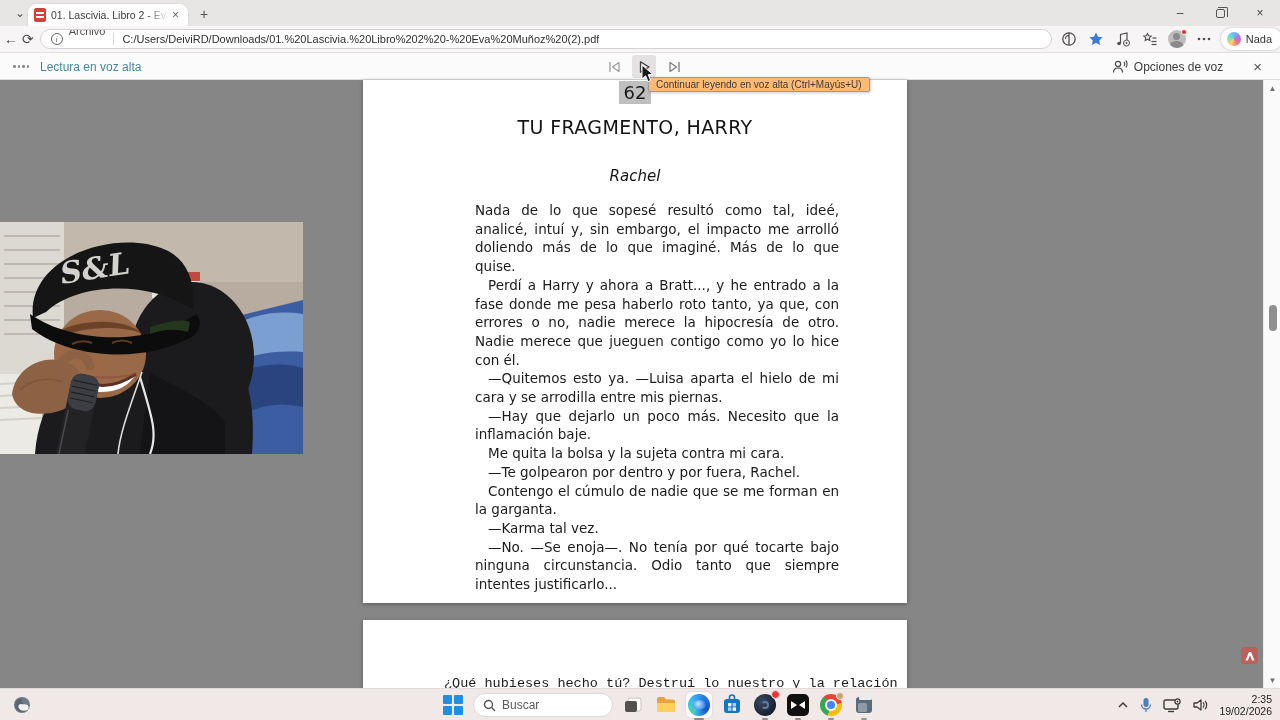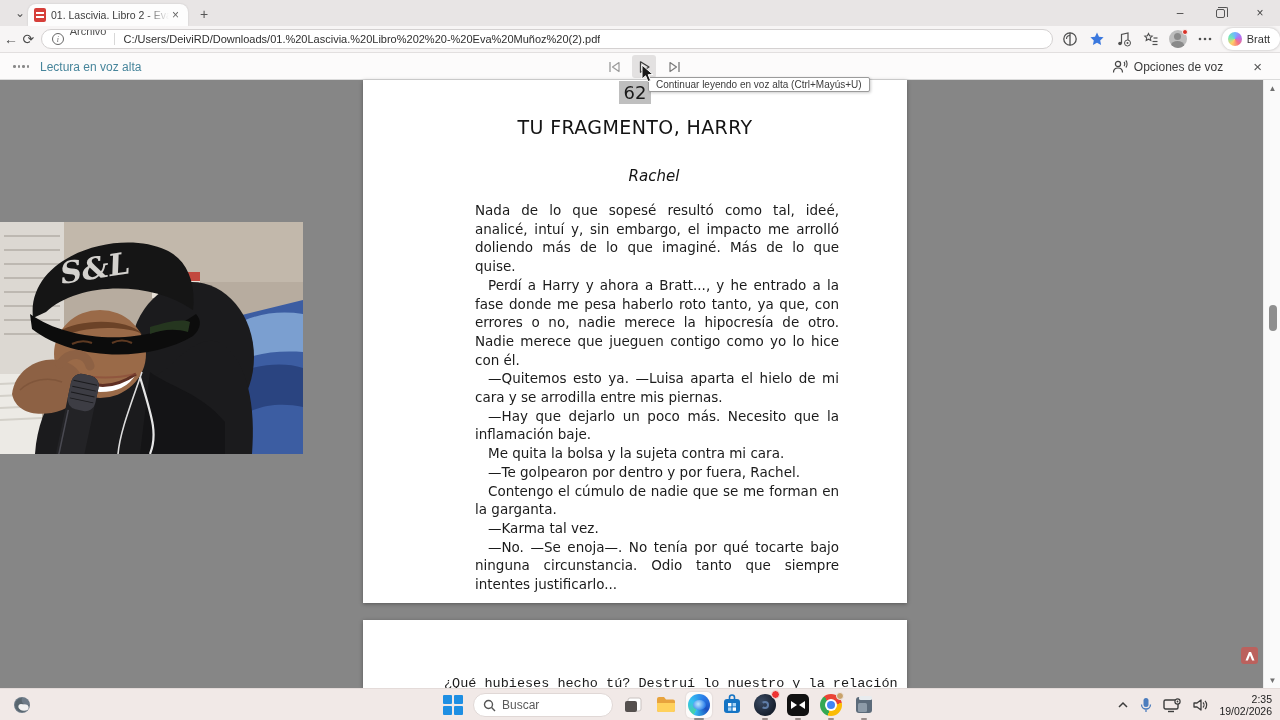--- a/index.html
+++ b/index.html
@@ -48,31 +48,31 @@
   .ra-controls { position:absolute; left:602px; top:2px; display:flex; align-items:center; gap:6px; }
   .ra-btn { width:24px; height:23px; display:flex; align-items:center; justify-content:center; border-radius:3px; }
   .ra-play { background:#E3E1E1; position:relative; }
   .ra-right { position:absolute; right:10px; top:3px; display:flex; align-items:center; gap:16px; }
   .ra-voice { display:flex; align-items:center; gap:6px; padding:3px 6px; }
   .ra-voice-label { font-size:12px; color:#3B3B3B; }
   .ra-close { font-size:15px; color:#555; padding:0 8px; }
   .cursor-svg { position:absolute; left:9px; top:9px; z-index:40; }
 
   
-  .tooltip { position:absolute; left:648px; top:77px; height:15px; background:#ffffff; border:1px solid #9B9B9B; border-radius:2px; font-size:10px; color:#3C3C3C; display:flex; align-items:center; padding:0 7px; z-index:30; box-shadow:1px 1px 3px rgba(0,0,0,.2); white-space:nowrap; }
+  .tooltip { position:absolute; left:648px; top:77px; height:15px; background:#fdba74; border:1px solid #9B9B9B; border-radius:2px; font-size:10px; color:#3C3C3C; display:flex; align-items:center; padding:0 7px; z-index:30; box-shadow:1px 1px 3px rgba(0,0,0,.2); white-space:nowrap; }
 
   
   .pdf-area { position:absolute; top:80px; left:0; width:1280px; height:608px; background:#868686; }
   .page { position:absolute; left:363px; width:544px; background:#FFFFFF; box-shadow:0 1px 4px rgba(0,0,0,.35); }
   .page1 { top:0; height:523px; }
   .page2 { top:540px; height:68px; }
   .page-num { position:absolute; top:2px; left:0; width:100%; text-align:center; }
   .page-num span { font-family:"DejaVu Sans",sans-serif; font-size:18px; color:#1A1A1A; background:#BFBFBF; padding:1px 5px; }
   .chap-title { position:absolute; top:36px; left:0; width:100%; text-align:center; font-family:"DejaVu Sans",sans-serif; font-size:19px; letter-spacing:.4px; color:#141414; }
-  .chap-sub { position:absolute; top:87px; left:0; width:100%; text-align:center; font-family:"DejaVu Sans",sans-serif; font-style:italic; font-size:15px; color:#141414;margin-left:19px; }
+  .chap-sub { position:absolute; top:87px; left:0; width:100%; text-align:center; font-family:"DejaVu Sans",sans-serif; font-style:italic; font-size:15px; color:#141414; }
   .pdf-body { position:absolute; top:121px; left:68px; width:408px; font-family:"DejaVu Sans",sans-serif; font-size:13.5px; line-height:18.7px; color:#1B1B1B; text-align:justify; }
   .pdf-body p { text-indent:13px;margin-left:44px; }
   .pdf-body p:first-child { text-indent:0; }
   .p2-line { position:absolute; top:56px; left:68px; width:408px; font-family:Liberation Mono, monospace; font-size:13.5px; color:#1B1B1B; text-indent:13px; white-space:nowrap; }
 
   
   .scrollbar { position:absolute; top:80px; left:1263px; width:17px; height:608px; background:#FAFAFA; border-left:1px solid #ECECEC; }
   .sb-arrow { position:absolute; left:0; width:17px; text-align:center; font-size:8px; color:#707070; }
   .sb-thumb { position:absolute; left:4.5px; top:225px; width:8px; height:26px; background:#8F8F8F; border-radius:4px; }
 
@@ -167,21 +167,21 @@
       <div class="tb-ic">
         <svg width="16" height="16" viewBox="0 0 16 16">
             <circle cx="3" cy="8" r="1.3" fill="#4F4F4F"></circle>
             <circle cx="8" cy="8" r="1.3" fill="#4F4F4F"></circle>
             <circle cx="13" cy="8" r="1.3" fill="#4F4F4F"></circle>
           </svg>
       </div>
     </div>
     <div class="chat-pill">
       <div class="copilot-ic"></div>
-      <div class="chat-label">Bratt</div>
+      <div class="chat-label">Nada</div>
     </div>
   </div>
 
   <div class="ra-bar">
     <div class="ra-handle">
         <i></i>
         <i></i>
         <i></i>
         <i></i>
       </div>

